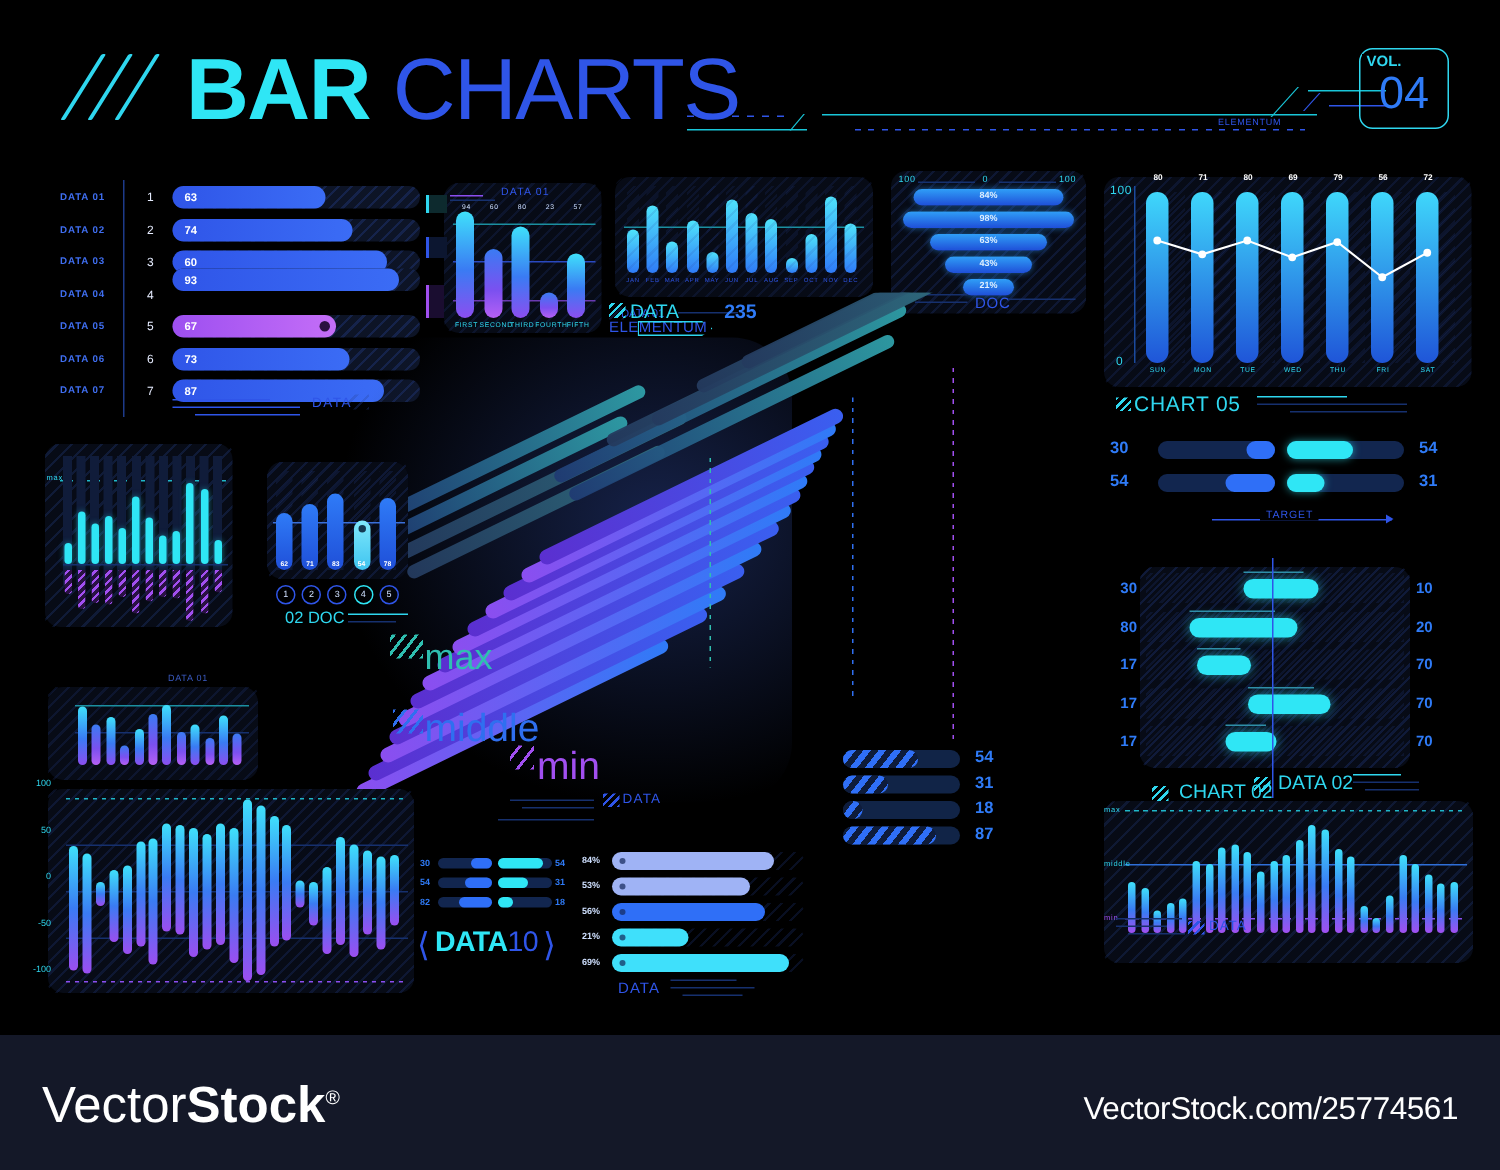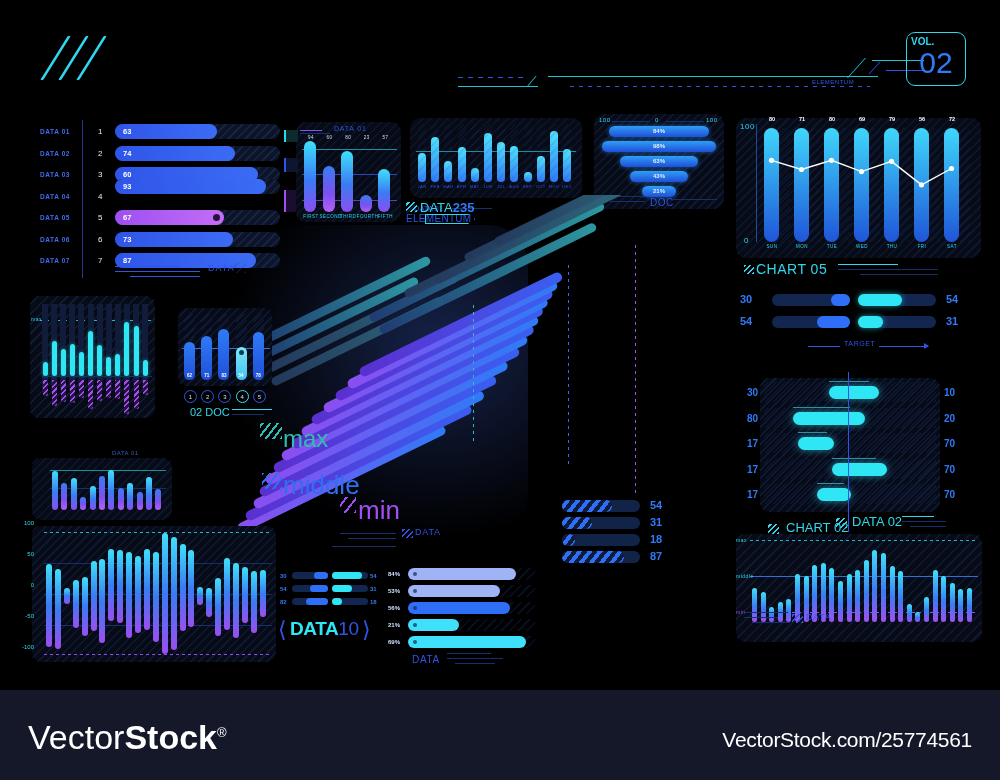--- a/index.html
+++ b/index.html
@@ -100,33 +100,37 @@
 </head>
 <body>
 
 <div class="stage">
 
   <div class="hdr-slashes">
     <i></i>
       <i></i>
       <i></i>
   </div>
+  <div class="hdr-title">
+    <span class="bar">BAR</span>
+    <span class="charts">CHARTS</span>
+  </div>
   <div class="hdr-line-a"></div>
   <div class="hdr-line-b"></div>
   <div class="hdr-diag"></div>
   <div class="hdr-line-c"></div>
   <div class="hdr-dots"></div>
   <div class="hdr-elem tiny">ELEMENTUM</div>
   <div class="hdr-arrowskew"></div>
   <div class="hdr-arrowline"></div>
   <div class="hdr-arrowskew2"></div>
   <div class="hdr-arrowline2"></div>
   <div class="hdr-vol"></div>
   <div class="hdr-vol-lbl">VOL.</div>
-  <div class="hdr-vol-num">02</div>
+  <div class="hdr-vol-num">04</div>
 
   <div class="abs" id="w1">
     <div class="vline"></div>
     <div id="w1rows">
         <div class="rowlbl tiny" style="top:10px;">DATA 01</div>
         <div class="rownum" style="top:9px;">1</div>
         <div class="track" style="top:6px; width:165px;">
           <div class="tk-h hatch"></div>
           <div class="fill" style="width:102.06px;">
             <div class="val">63</div>
@@ -263,21 +267,21 @@
         <div class="tiny lbl-bl" style="position:absolute; left:130px; font-size:4px; width:12px; text-align:center;">NOV</div>
         <div class="tiny lbl-bl" style="position:absolute; left:143.2px; font-size:4px; width:12px; text-align:center;">DEC</div>
       </div>
   </div>
   <div class="abs" style="left:414px; top:204px; font-size:7.5px; color:#2f55e8;">DATA 01</div>
   <div class="sep-line" style="left:452px; top:208px; width:40px;"></div>
   <div class="abs hatch" style="left:406px; top:205px; width:10px; height:8px;"></div>
 
   <div class="abs hatch" style="left:410px; top:203px; width:12px; height:9px; opacity:0;"></div>
   <div class="abs" style="left:420px; top:200px; font-size:13px; color:#2fd7ef; font-weight:300;">
-     <span>DATA</span><span style="color:#2f7bf7; font-weight:700;">235</span>
+     <span>DATA</span><span style="color:#2f7bf7; font-weight:700;margin-left:30px;">235</span>
   </div>
   <div class="abs hatch" style="left:406px; top:202px; width:11px; height:10px;
        background-image:repeating-linear-gradient(-45deg,#2fd7ef 0 1.5px, transparent 1.5px 4px);"></div>
   <div class="abs" style="left:406px; top:213px; font-size:10px; color:#2f55e8; letter-spacing:.3px;">ELEMENTUM</div>
   <div class="abs" style="left:425px; top:214px; width:50px; height:10px; border:1px solid #2fd7ef;
        clip-path:polygon(0 0, 86% 0, 100% 50%, 86% 100%, 0 100%);"></div>
 
   <div class="abs panel" id="w4" style="left:594px; top:114px; width:130px; height:95px;">
     <div class="abs hatch" style="inset:0; border-radius:8px; opacity:.7;"></div>
     <div class="abs tiny lbl-cy" style="left:5px; top:3px;">100</div>

